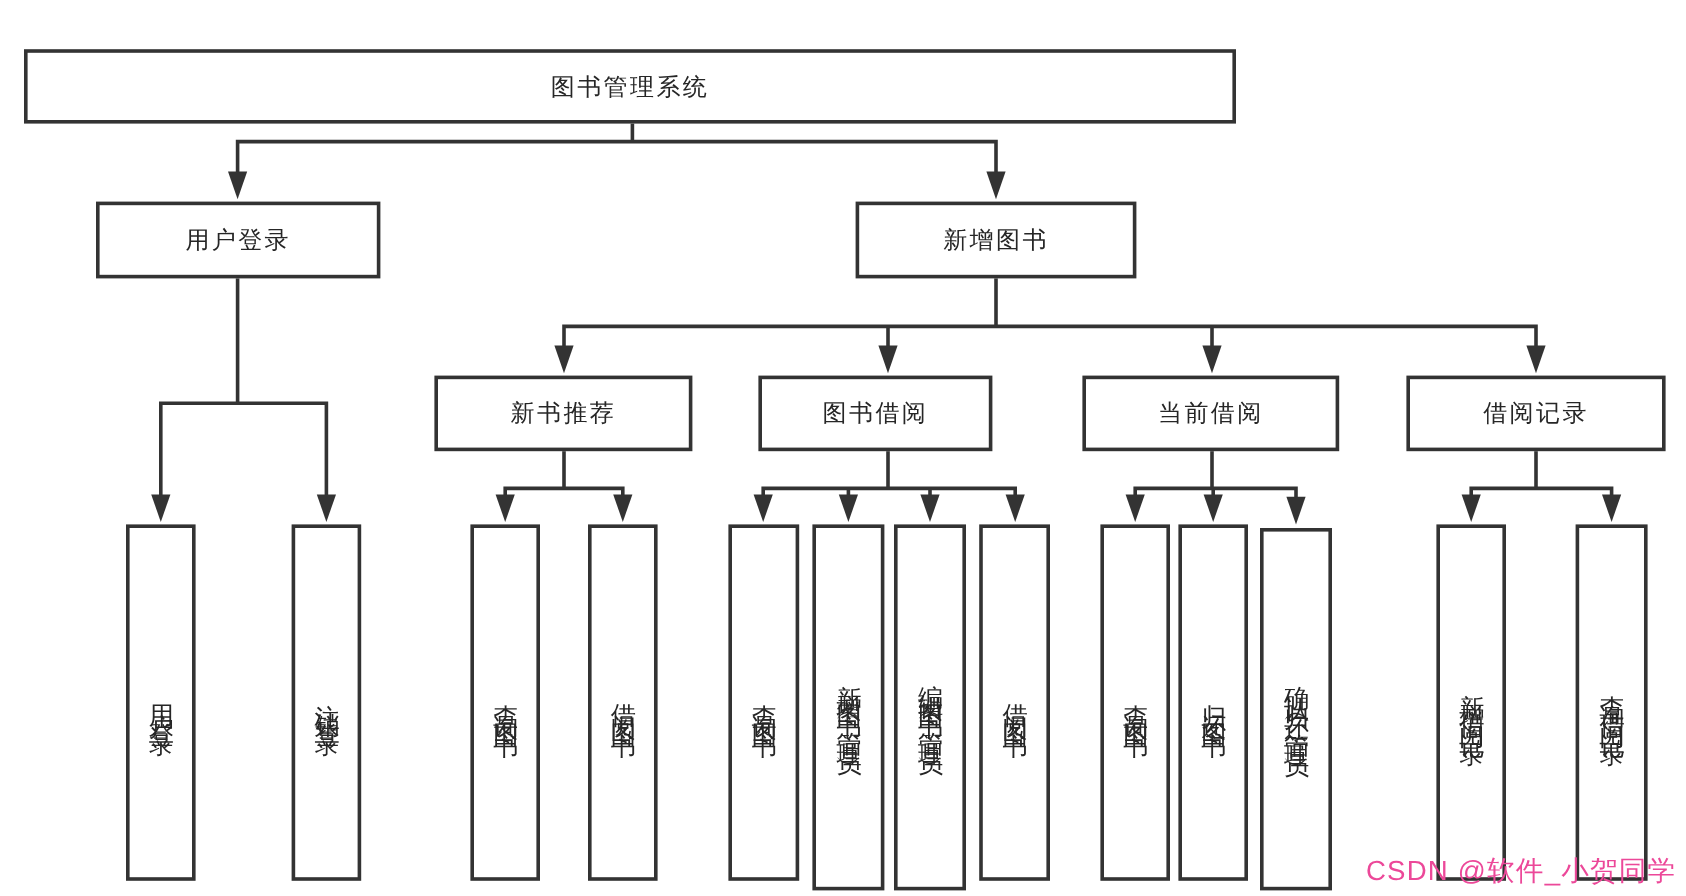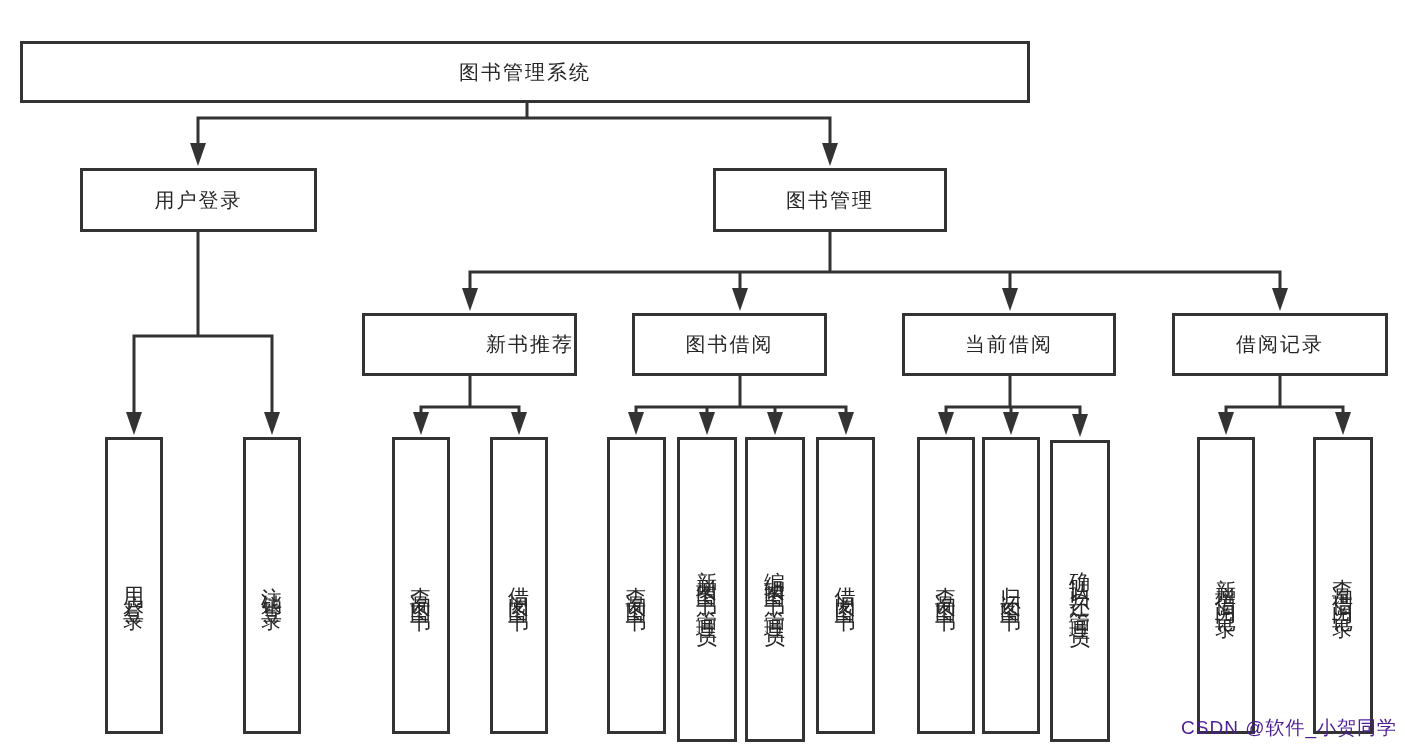--- a/index.html
+++ b/index.html
@@ -43,31 +43,31 @@
     text-orientation: mixed;
     font-size: 21px;
     line-height: 1;
     letter-spacing: 8px;
     white-space: nowrap;
   }
   .watermark {
     position: absolute;
     right: 8px;
     bottom: 6px;
-    font-size: 19px;
+    font-size: 23px;
     letter-spacing: 1px;
-    color: #4c1d95;
+    color: #ec4899;
     z-index: 3;
     white-space: nowrap;
   }
   
   .n-root            { left: 20px;   top: 13px;  width: 1010px; height: 62px; margin-top: 28px; }
   .n-user-login      { left: 80px;   top: 168px; width: 237px;  height: 64px; }
   .n-book-mgmt       { left: 713px;  top: 168px; width: 234px;  height: 64px; }
-  .n-new-book        { left: 362px;  top: 313px; width: 215px;  height: 63px; justify-content: flex-end; }
+  .n-new-book        { left: 362px;  top: 313px; width: 215px;  height: 63px; }
   .n-book-borrow     { left: 632px;  top: 313px; width: 195px;  height: 63px; }
   .n-current-borrow  { left: 902px;  top: 313px; width: 214px;  height: 63px; justify-content: center; }
   .n-borrow-records  { left: 1172px; top: 313px; width: 216px;  height: 63px; }
   .leaf              { top: 437px;   height: 297px; width: 58px; }
   .l-a1 { left: 105px; }
   .l-a2 { left: 243px; }
   .l-b1 { left: 392px; }
   .l-b2 { left: 490px; }
   .l-c1 { left: 607px; width: 59px; }
   .l-c2 { left: 677px; width: 60px; height: 305px; }
@@ -125,21 +125,21 @@
   </svg>
 
   <div class="node n-root">
     <span class="h-label">图书管理系统</span>
   </div>
 
   <div class="node n-user-login">
     <span class="h-label">用户登录</span>
   </div>
   <div class="node n-book-mgmt">
-    <span class="h-label">图书管理</span>
+    <span class="h-label">新增图书</span>
   </div>
 
   <div class="node n-new-book">
     <span class="h-label">新书推荐</span>
   </div>
   <div class="node n-book-borrow">
     <span class="h-label">图书借阅</span>
   </div>
   <div class="node n-current-borrow">
     <span class="h-label">当前借阅</span>

